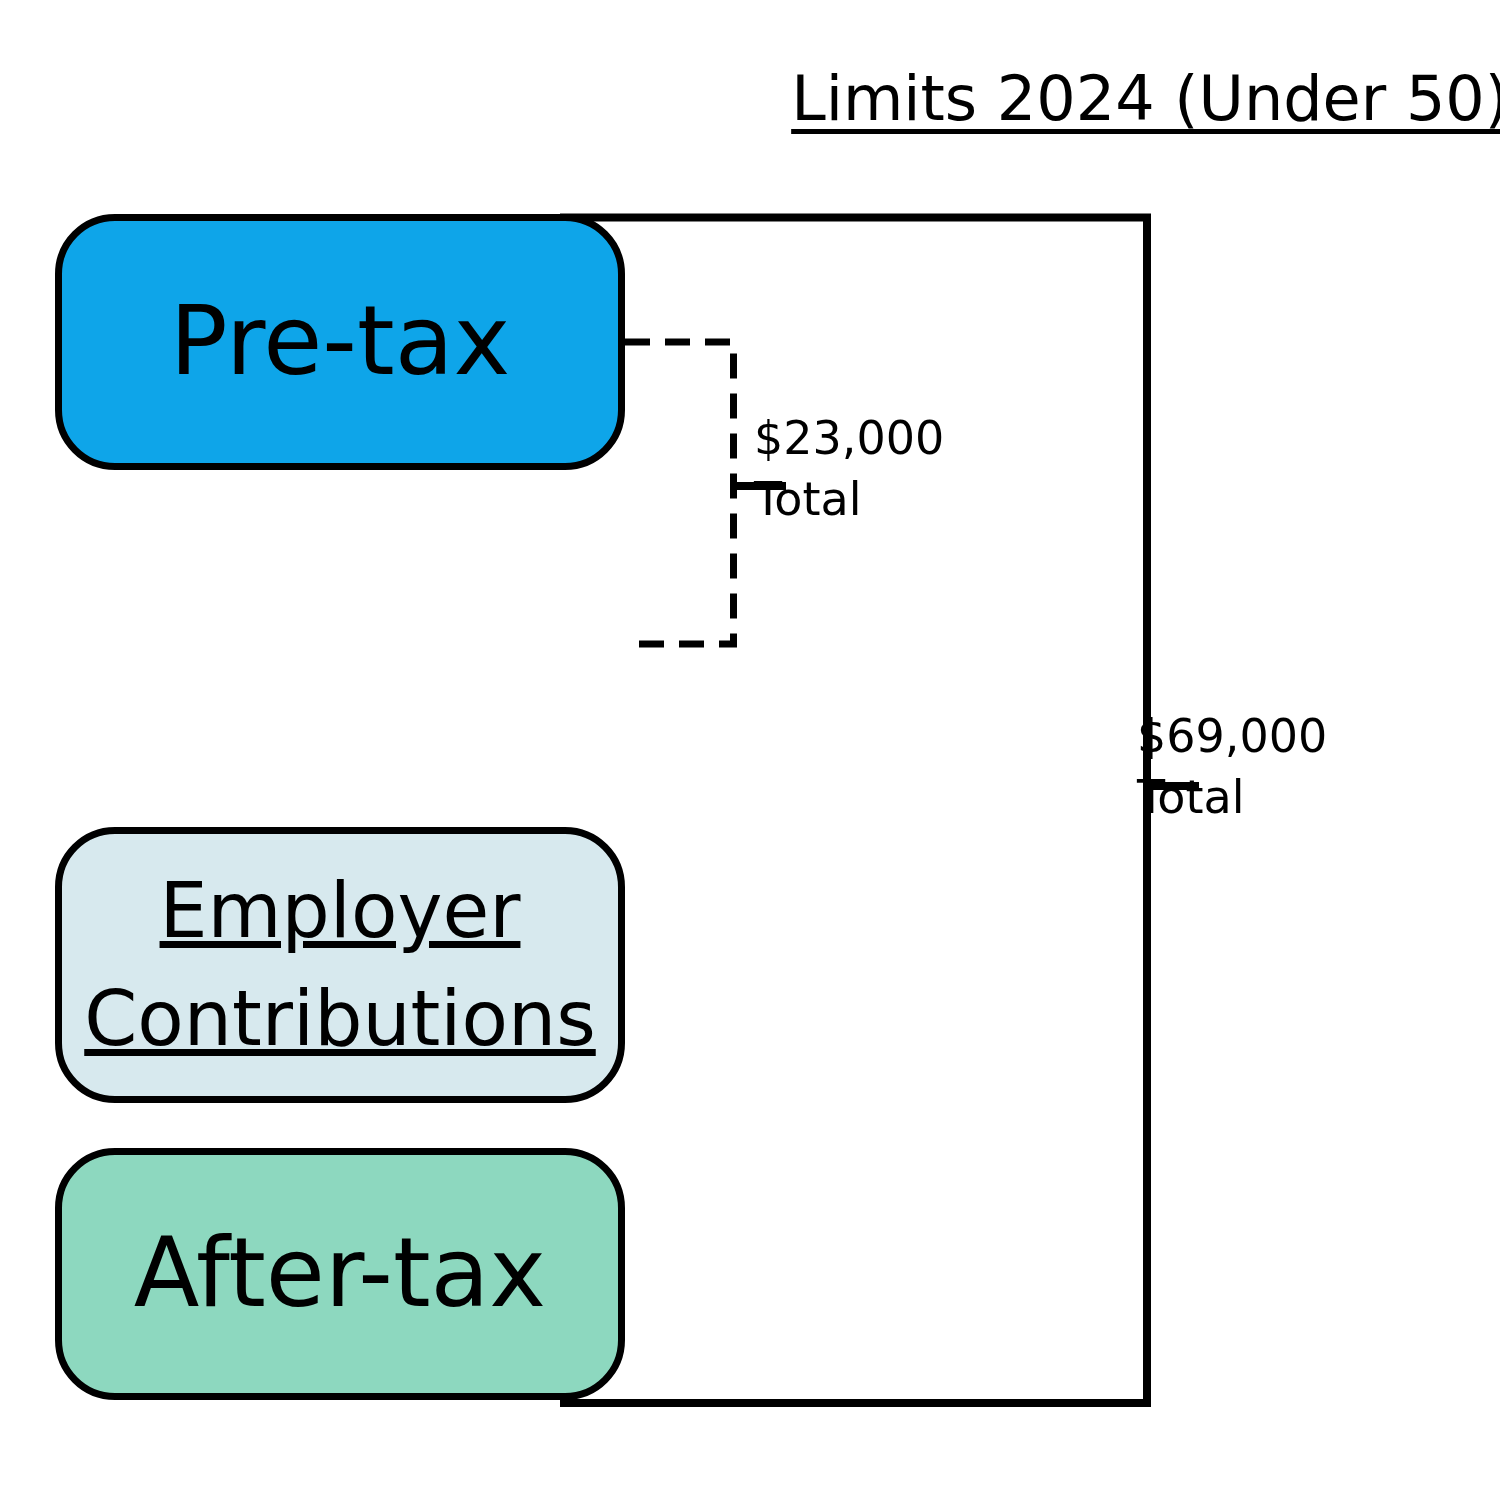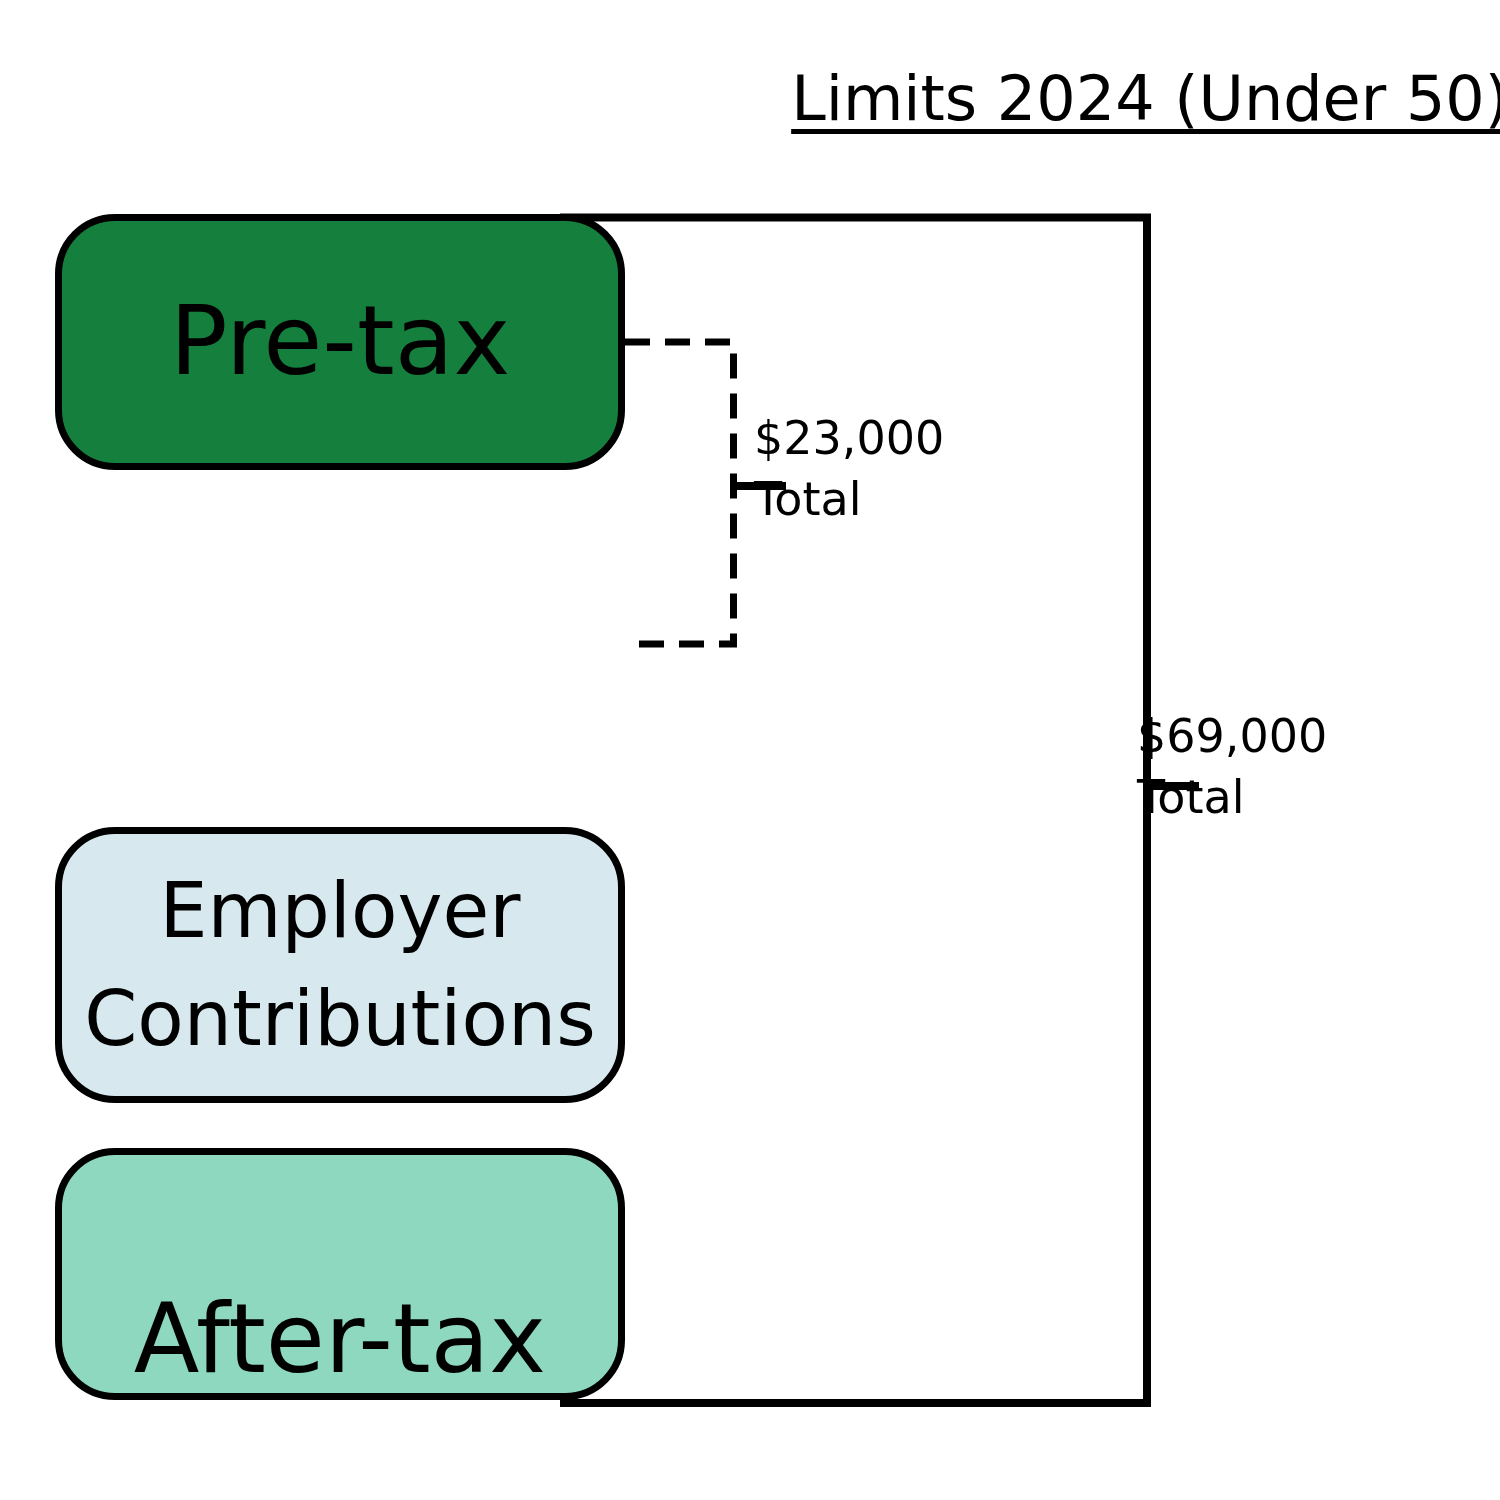--- a/index.html
+++ b/index.html
@@ -20,36 +20,36 @@
     text-decoration:underline;
     text-decoration-thickness:5px;
     text-underline-offset:9px;
     z-index:1;
   }
   .box{
     position:absolute;left:55px;width:570px;
     box-sizing:border-box;
     border:7px solid var(--ink,#000);
     border-radius:60px;
-    background:#15803d;
+    background:#0ea5e9;
     display:flex;align-items:center;justify-content:center;
     z-index:1;
   }
   .box-label{
     font-size:96px;line-height:1.1;color:var(--ink,#000);
     text-align:center;
   }
   .box-label-multi{
     font-size:76px;line-height:1.42;color:var(--ink,#000);
     text-align:center;white-space:pre-line;
   }
   .box-pretax{top:214px;height:256px;}
   .box-roth{top:516px;height:256px;}
-  .box-employer{top:827px;height:276px;background:var(--box-blue,#d7e9ee);}
-  .box-aftertax{top:1148px;height:252px;background:var(--box-green,#8dd8bf);align-items:flex-end;}
+  .box-employer{top:827px;height:276px;background:var(--box-blue,#d7e9ee);text-decoration:underline;}
+  .box-aftertax{top:1148px;height:252px;background:var(--box-green,#8dd8bf);}
   .annot{
     position:absolute;width:400px;
     text-align:left;
     font-size:46px;line-height:1.32;color:var(--ink,#000);
     z-index:1;
   }
   .annot-elective{left:754px;top:408px;}
   .annot-total{left:1137px;top:706px;}
 </style>
 </head>

